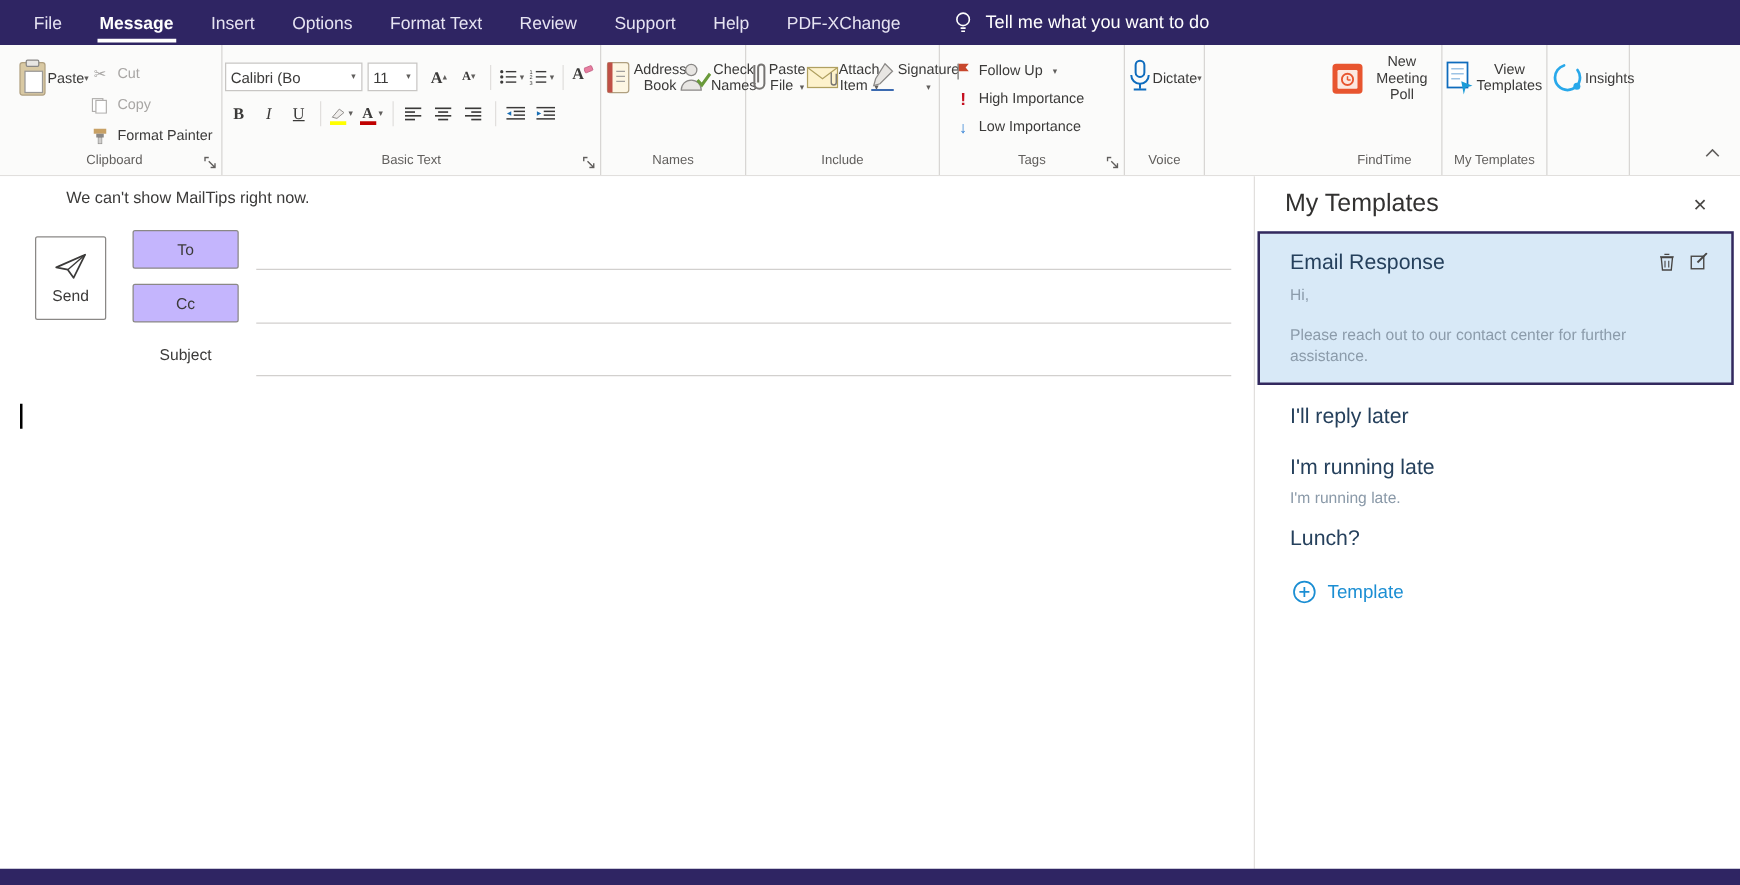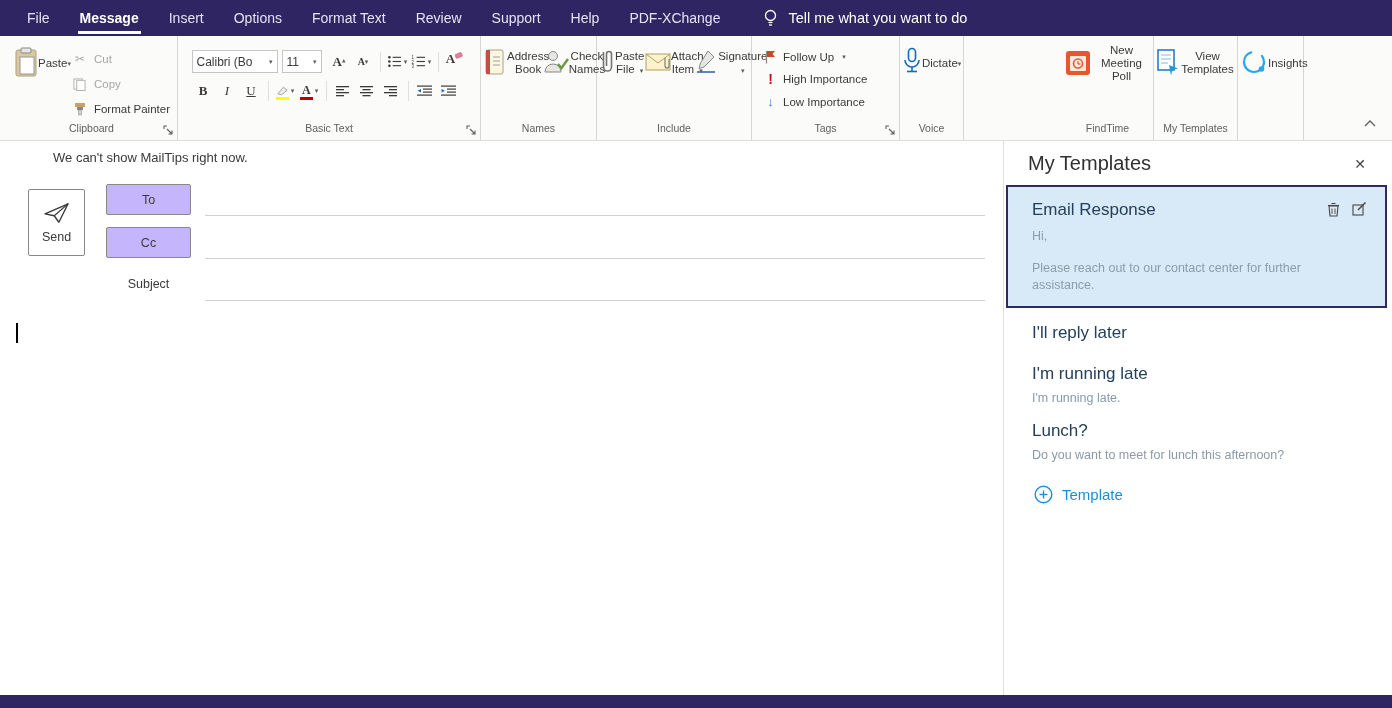--- a/index.html
+++ b/index.html
@@ -34,21 +34,21 @@
   .clip-content{display:flex;gap:8px;padding-left:6px;padding-right:4px}
   .smallcol{display:flex;flex-direction:column;gap:5px;padding-top:8px;align-items:flex-start}
   .smallbtn{display:flex;align-items:center;gap:6px;font-size:11.5px;height:20px;padding:0 3px;color:#3b3a39;cursor:default;white-space:nowrap}
   .smallbtn.disabled{color:#a8a6a4}
   .sic{width:16px;display:flex;justify-content:center;align-items:center}
 
   
   .btcol{display:flex;flex-direction:column;gap:7px;padding-top:9px}
   .bt-row{display:flex;align-items:center;gap:1px}
   .combo{border:1px solid #c8c6c4;background:#fff;height:23px;display:flex;align-items:center;justify-content:space-between;padding:0 4px;font-size:12px;color:#3b3a39;cursor:default}
-  .combo.font{width:86px;margin-right:3px}
+  .combo.font{width:110px;margin-right:3px}
   .combo.size{width:40px;margin-right:5px}
   .ibtn{min-width:23px;height:22px;display:flex;align-items:center;justify-content:center;color:#3b3a39;cursor:default}
   .ibtn .A{font-size:13px;font-weight:bold;font-family:"Liberation Serif",serif}
   .ibtn .Asm{font-size:10px;font-weight:bold;font-family:"Liberation Serif",serif}
   .fmt-b{font-weight:bold;font-size:13px;font-family:"Liberation Serif",serif}
   .fmt-i{font-style:italic;font-size:13px;font-family:"Liberation Serif",serif}
   .fmt-u{text-decoration:underline;font-size:13px;font-family:"Liberation Serif",serif}
   .pen-icon{display:flex;flex-direction:column;align-items:center;justify-content:flex-end;height:18px}
   .colorbar{width:13px;height:3.5px;margin-top:1px}
   .Aletter{font-size:12px;font-weight:bold;font-family:"Liberation Serif",serif;line-height:12px}
@@ -539,21 +539,20 @@
 
       <div class="tpl-item">
         <div class="tpl-title">I'll reply later</div>
       </div>
       <div class="tpl-item">
         <div class="tpl-title">I'm running late</div>
         <div class="tpl-body">I'm running late.</div>
       </div>
       <div class="tpl-item">
         <div class="tpl-title">Lunch?</div>
-        <div class="tpl-body">Do you want to meet for lunch this afternoon?</div>
       </div>
 
       <div class="add-tpl">
         <span style="display:flex">
           <svg width="19" height="19" viewBox="0 0 19 19">
               <circle cx="9.5" cy="9.5" r="8.3" fill="none" stroke="#1b8ed3" stroke-width="1.4"></circle>
               <line x1="9.5" y1="5.5" x2="9.5" y2="13.5" stroke="#1b8ed3" stroke-width="1.4"></line>
               <line x1="5.5" y1="9.5" x2="13.5" y2="9.5" stroke="#1b8ed3" stroke-width="1.4"></line>
             </svg>
         </span>

